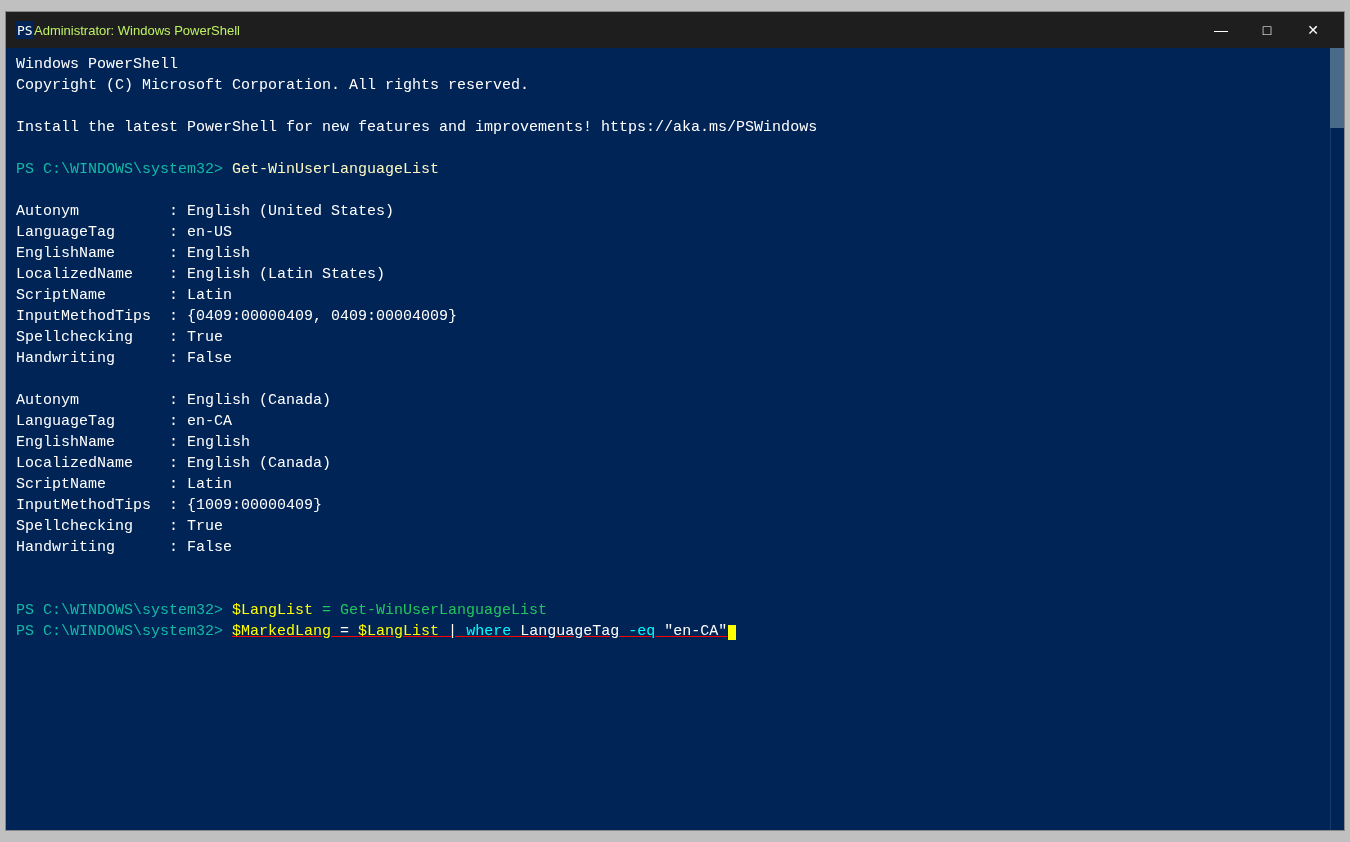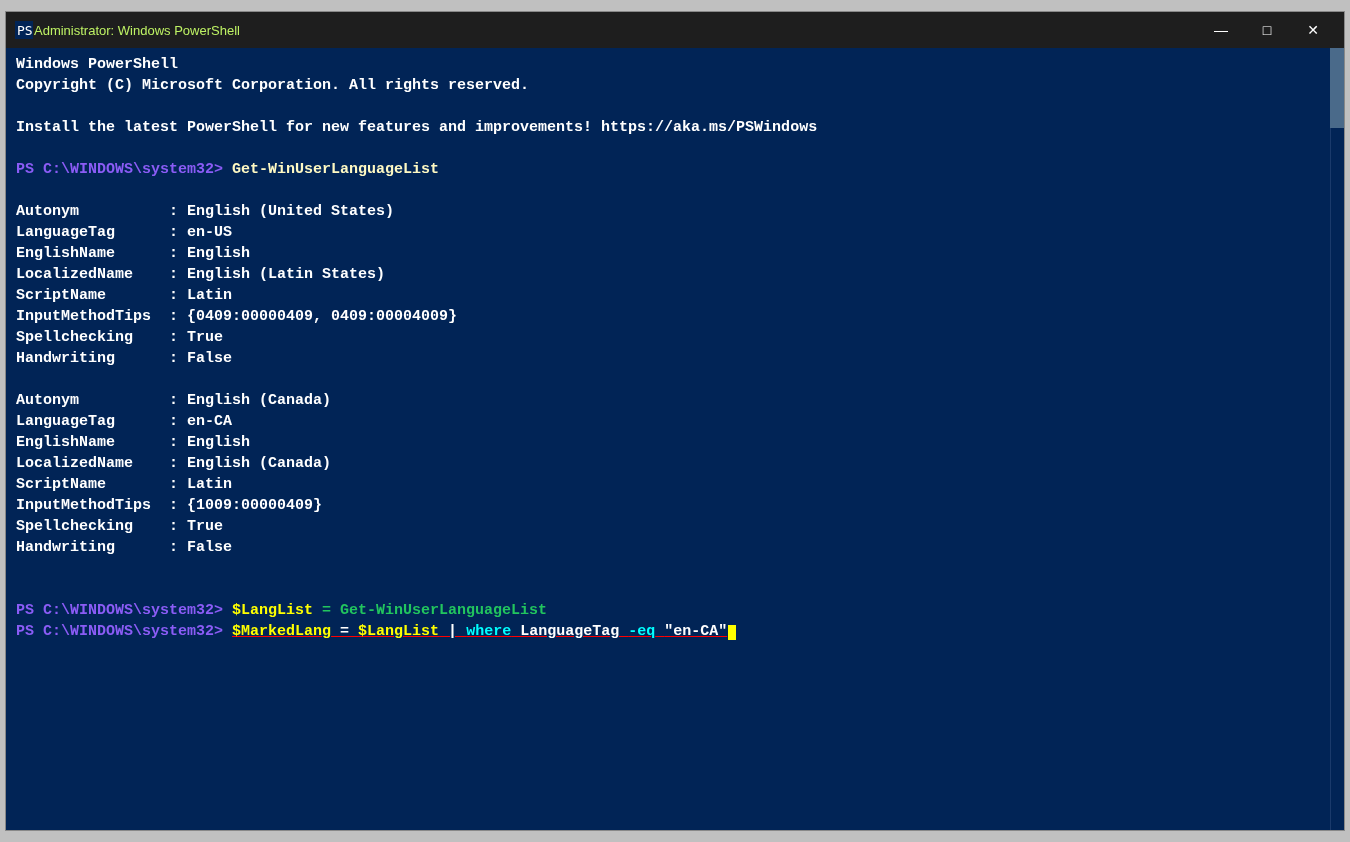--- a/index.html
+++ b/index.html
@@ -106,21 +106,21 @@
     }
 
     .line-empty {
       height: 1.4em;
       display: block;
     }
 
     .text-white { color: #ffffff; }
 
     .prompt {
-      color: #8b5cf6;
+      color: #14b8a6;
     }
 
     .command {
       color: #ffffff;
     }
 
     .command-highlight {
       color: #fef9c3;
     }
 
@@ -129,21 +129,20 @@
       width: 8px;
       height: 15px;
       background: #ffff00;
       margin-left: 1px;
       vertical-align: text-bottom;
     }
 
     .line-block {
       display: block;
       white-space: pre;
-      font-weight: bold;
     }
   </style>
 </head>
 <body>
 
 <div class="window">
 
   <div class="title-bar">
     <div class="title-bar-icon">
       <svg viewBox="0 0 18 18" xmlns="http://www.w3.org/2000/svg">

